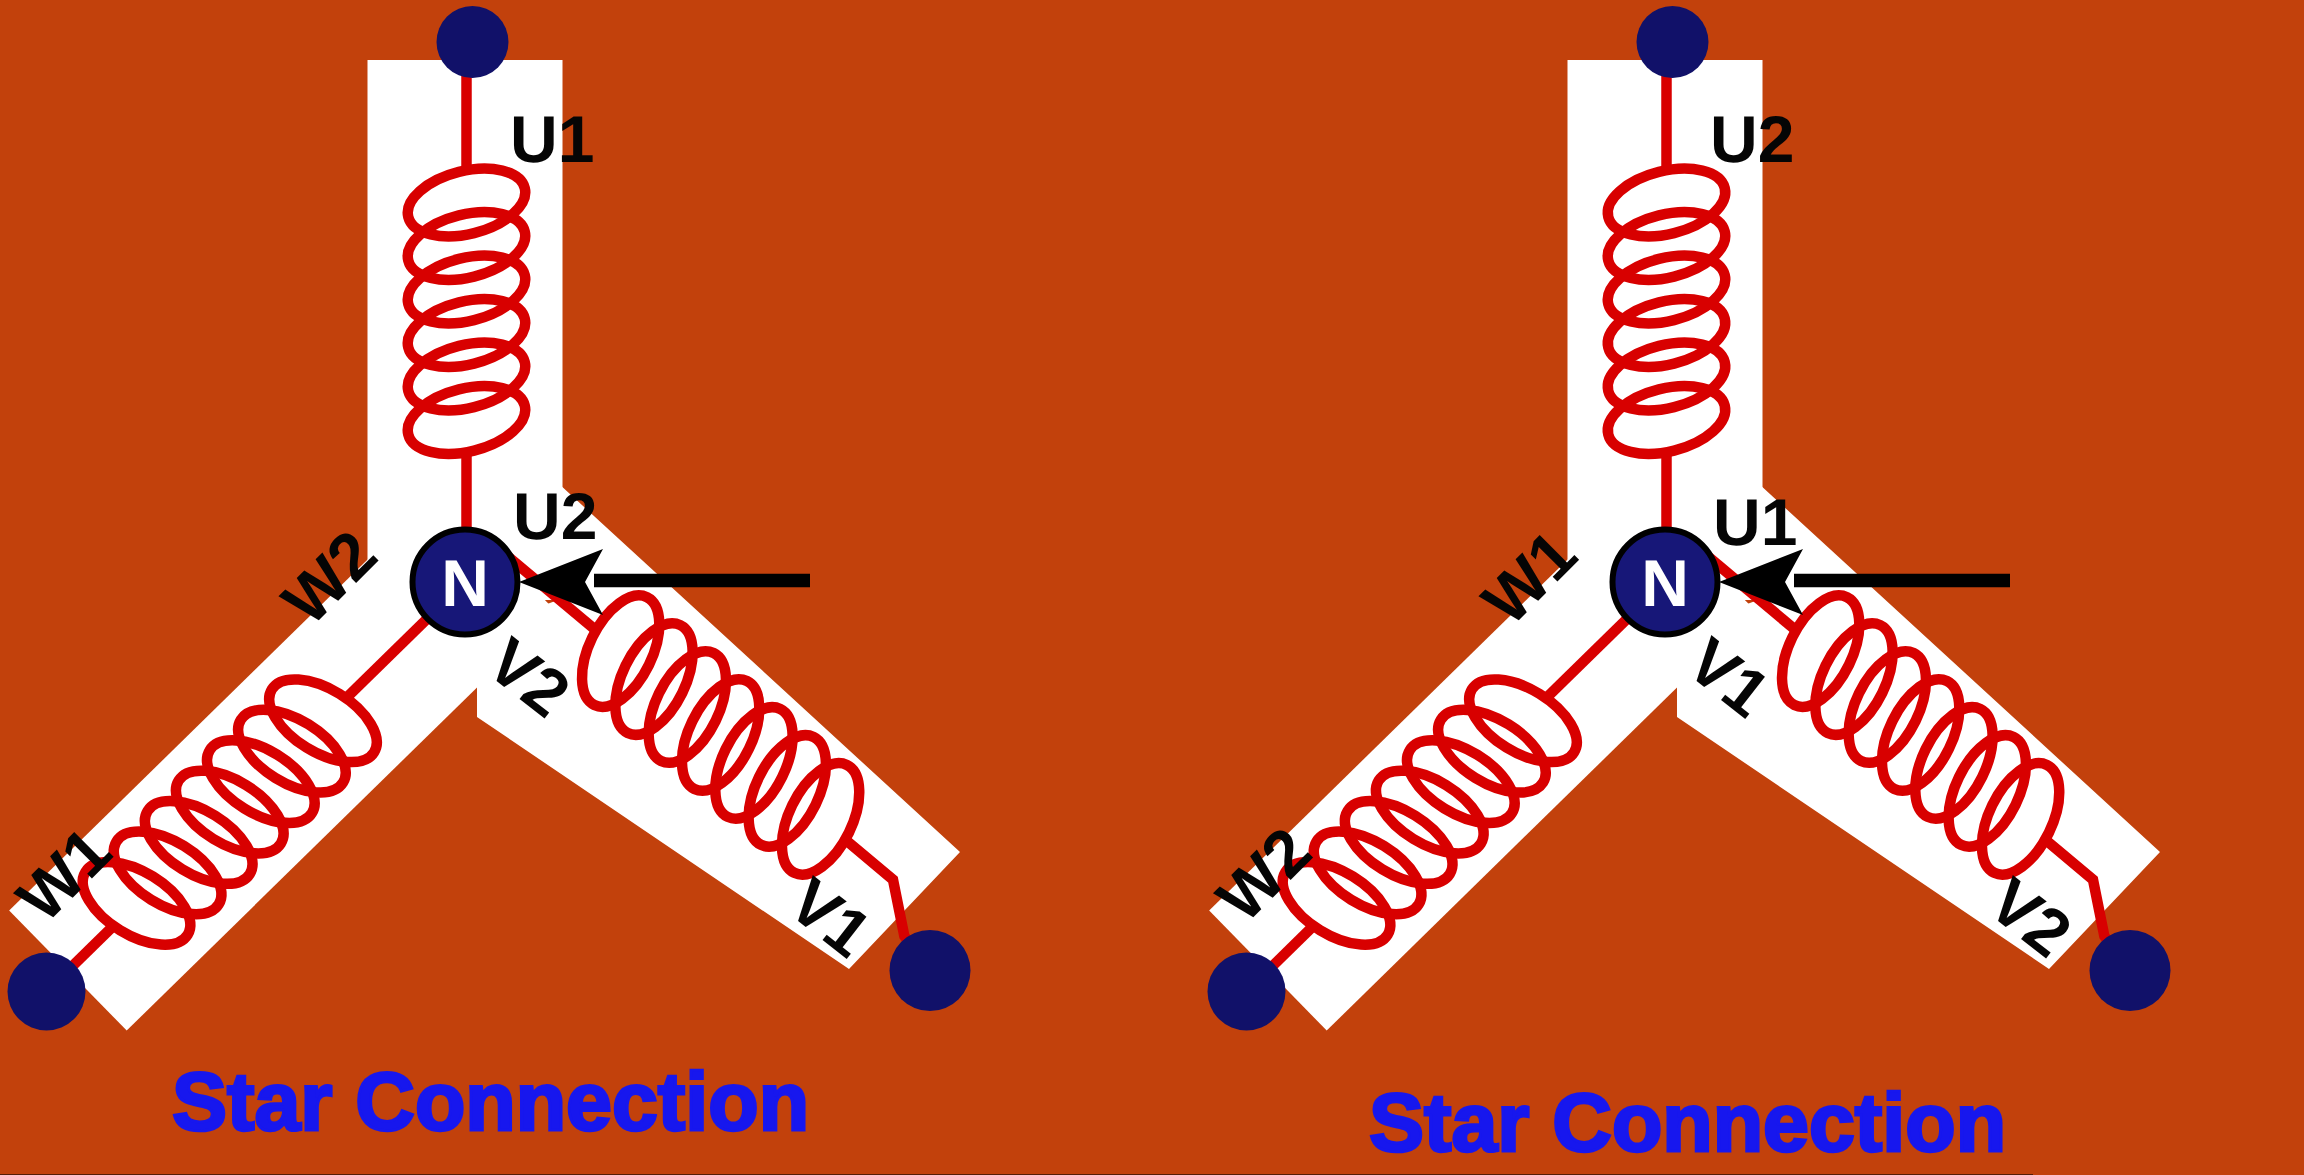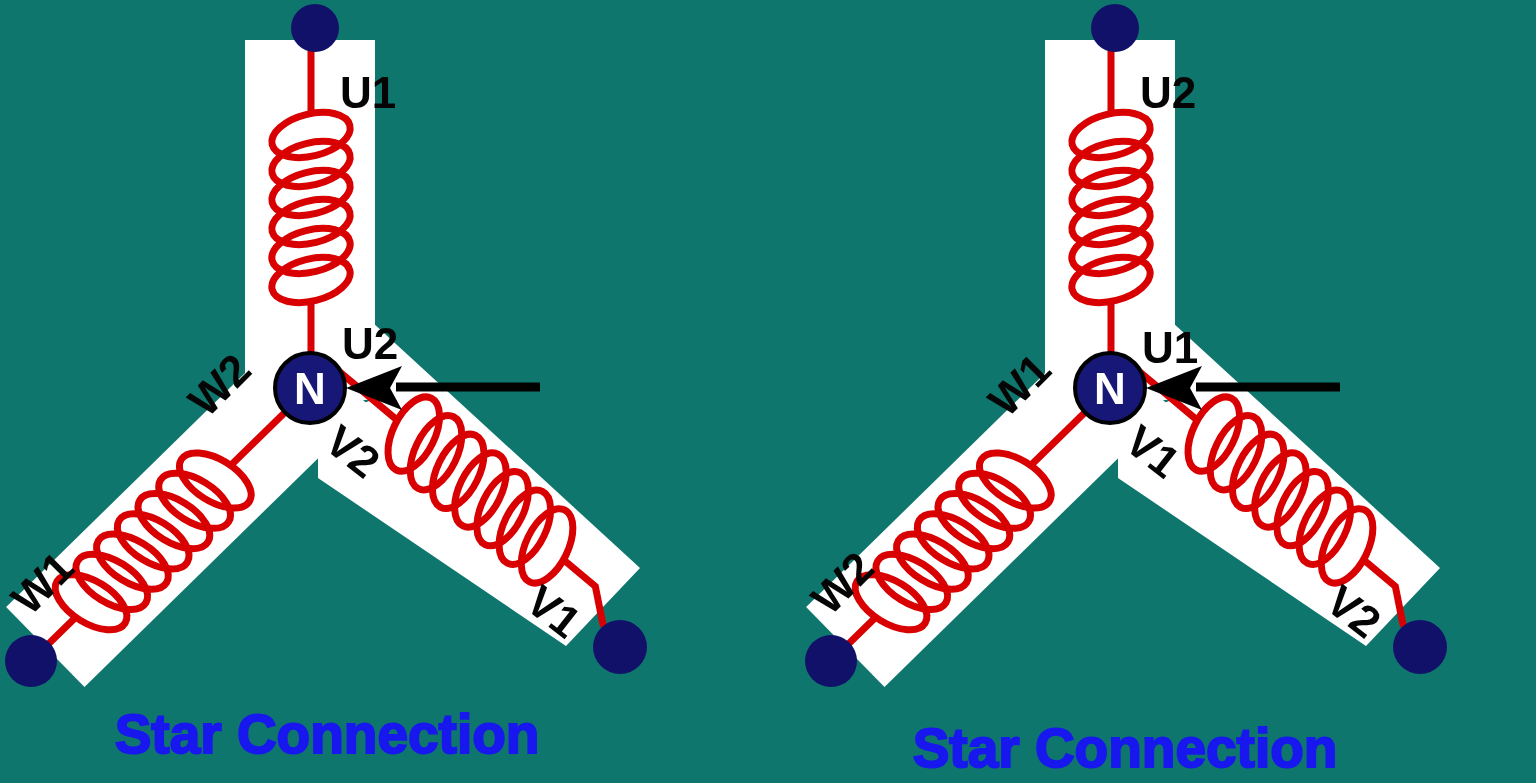--- a/index.html
+++ b/index.html
@@ -1,16 +1,16 @@
 <!DOCTYPE html>
 <html><head>
 <meta charset="utf-8">
 <style>
   html,body{margin:0;padding:0;background:#000;width:1536px;height:783px;overflow:hidden;}
-  .stage{position:relative;width:1536px;height:783px;background:#0f766e;}
+  .stage{position:relative;width:1536px;height:783px;background:#c2410c;}
   svg{display:block;}
   text{font-family:"Liberation Sans", sans-serif;}
   .lbl{font-weight:bold;font-size:44px;fill:#050505;}
   .nlbl{font-weight:bold;font-size:44px;fill:#ffffff;text-anchor:middle;}
   .cap{font-weight:bold;font-size:55px;fill:#1717ee;stroke:#1717ee;stroke-width:2px;text-anchor:middle;}
 </style>
 </head>
 <body>
 
 <div class="stage">

